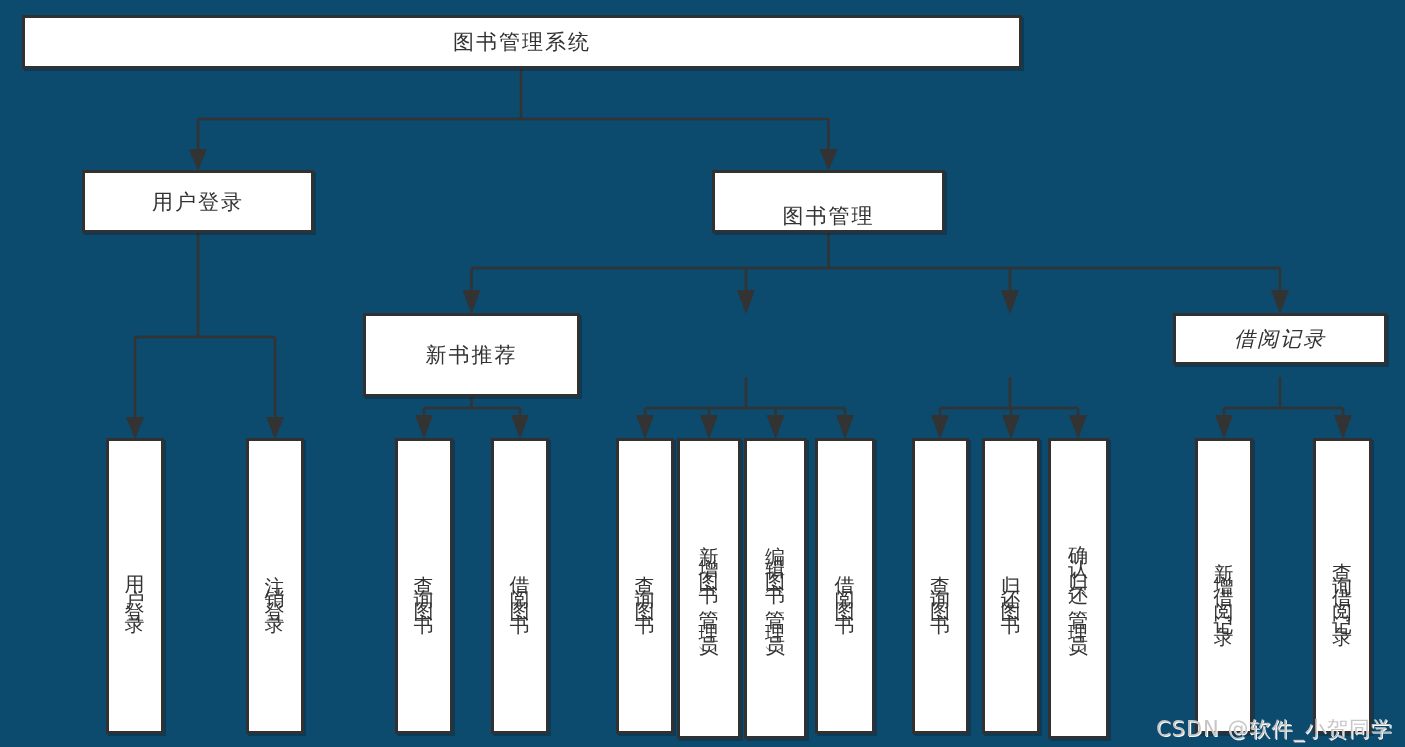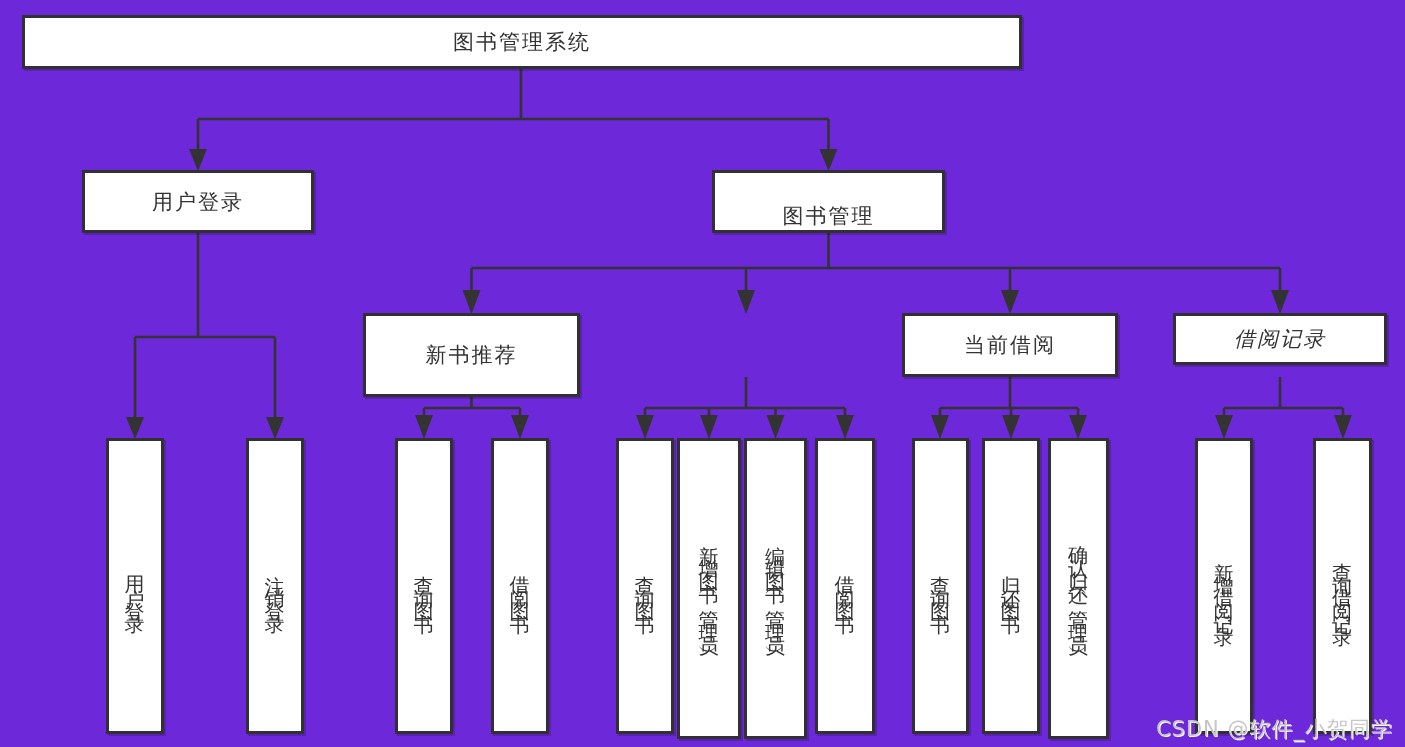--- a/index.html
+++ b/index.html
@@ -1,20 +1,20 @@
 <!DOCTYPE html>
 <html><head>
 <meta charset="utf-8">
 <style>
   html, body { margin: 0; padding: 0; background: #ffffff; }
   .canvas {
     position: relative;
     width: 1405px;
     height: 747px;
-    background: #6d28d9;
+    background: #0c4a6e;
     overflow: hidden;
     font-family: "DejaVu Sans", "Liberation Sans", sans-serif;
   }
   .connectors {
     position: absolute;
     left: 0; top: 0;
     width: 1405px; height: 747px;
   }
   .connectors path { stroke: #333333; stroke-width: 2.6; fill: none; }
   .connectors polygon { fill: #333333; stroke: none; }
@@ -156,23 +156,20 @@
   <div class="node" id="user-login">
     <span class="hlabel">用户登录</span>
   </div>
   <div class="node" id="book-mgmt">
     <span class="hlabel">图书管理</span>
   </div>
 
   <div class="node" id="new-book">
     <span class="hlabel">新书推荐</span>
   </div>
-  <div class="node" id="current-borrow">
-    <span class="hlabel">当前借阅</span>
-  </div>
   <div class="node" id="borrow-records">
     <span class="hlabel">借阅记录</span>
   </div>
 
   <div class="node" id="leaf-user-login">
     <span class="vlabel">用户登录</span>
   </div>
   <div class="node" id="leaf-logout">
     <span class="vlabel">注销登录</span>
   </div>

